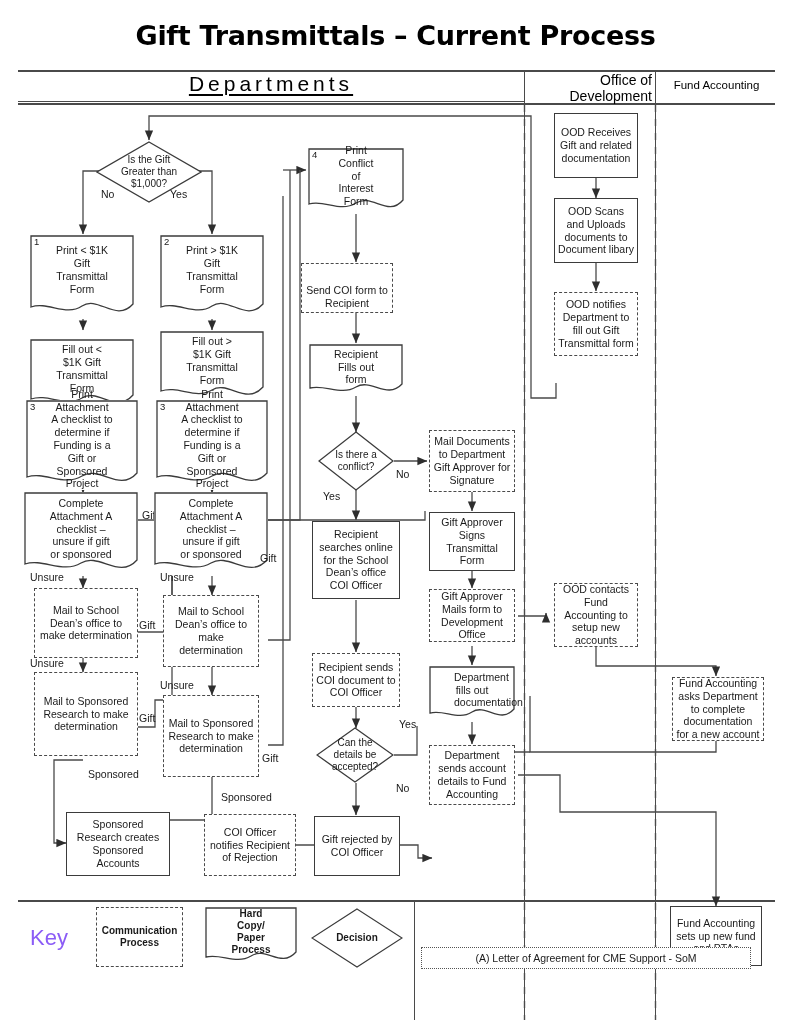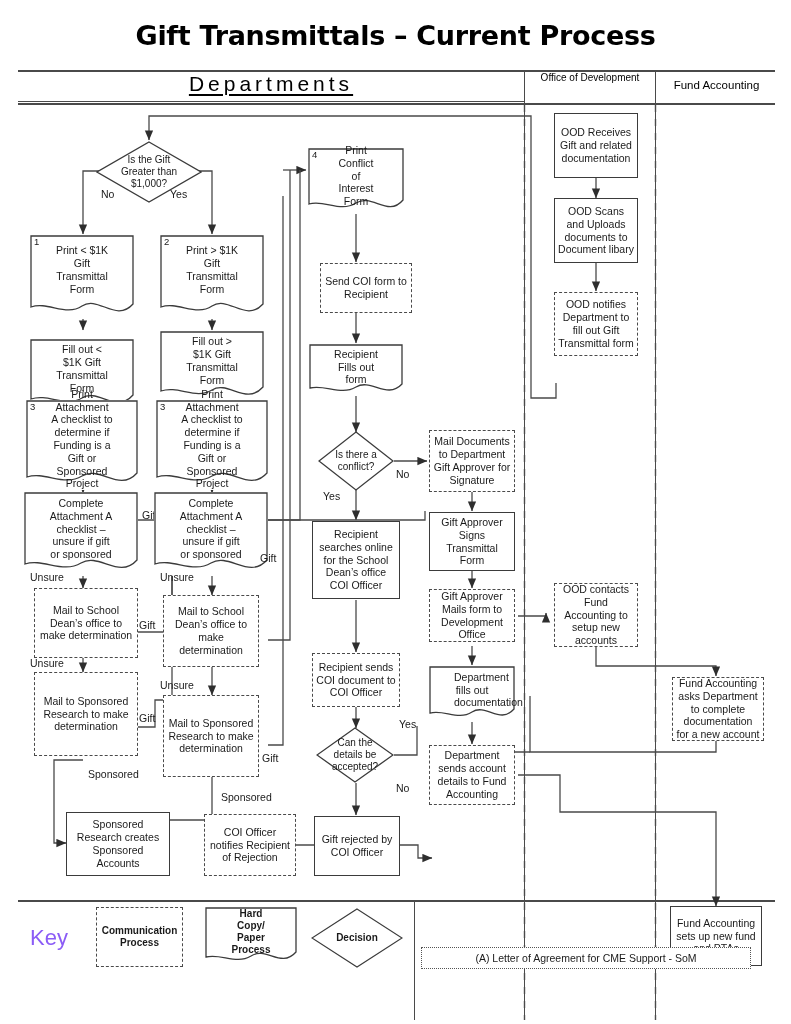--- a/index.html
+++ b/index.html
@@ -17,21 +17,21 @@
   .rule{position:absolute;background:#4a4a4a;}
   .vline{position:absolute;background:#4a4a4a;width:1px;}
 
   .lane-title{
     position:absolute;text-align:center;color:#000;line-height:1.15;
   }
   #lane-departments{
     left:18px;top:72px;width:506px;font-size:21px;letter-spacing:4px;
   }
   #lane-departments u{text-decoration:underline;text-underline-offset:3px;}
-  #lane-ood{left:528px;top:72px;width:124px;font-size:10px;}
+  #lane-ood{left:528px;top:72px;width:124px;font-size:14px;text-align:right;}
   #lane-fund{left:658px;top:79px;width:117px;font-size:11.5px;}
 
   
   .node{
     position:absolute;box-sizing:border-box;display:flex;
     align-items:center;justify-content:center;text-align:center;
     font-size:10.5px;line-height:1.22;color:#1a1a1a;padding:2px 3px;
   }
   .proc{ border:1.3px solid #3b3b3b;background:#fff; }
 
@@ -270,21 +270,21 @@
   </div>
 
   <div class="node doc" style="left:308px;top:148px;width:96px;height:66px;">
     <svg class="doc-svg" viewBox="0 0 96 66" preserveAspectRatio="none">
         <path d="M1,1 H95 V52 C80,70 64,45 48,55 C32,65 16,51 1,56 Z" fill="#fff" stroke="#3b3b3b" stroke-width="1.3"></path>
       </svg>
     <span class="numtag">4</span>
     <div class="doc-txt" style="margin-top:-10px;">Print Conflict of Interest Form</div>
   </div>
 
-  <div class="node comm" style="left:320px;top:263px;width:92px;height:50px;">
+  <div class="node comm" style="left:301px;top:263px;width:92px;height:50px;align-items:flex-end;">
     <span>Send COI form to Recipient</span>
   </div>
 
   <div class="node doc" style="left:309px;top:344px;width:94px;height:52px;">
     <svg class="doc-svg" viewBox="0 0 94 52" preserveAspectRatio="none">
         <path d="M1,1 H93 V40 C78,56 62,34 47,43 C32,52 16,40 1,44 Z" fill="#fff" stroke="#3b3b3b" stroke-width="1.3"></path>
       </svg>
     <div class="doc-txt" style="margin-top:-6px;">Recipient Fills out form</div>
   </div>
 

